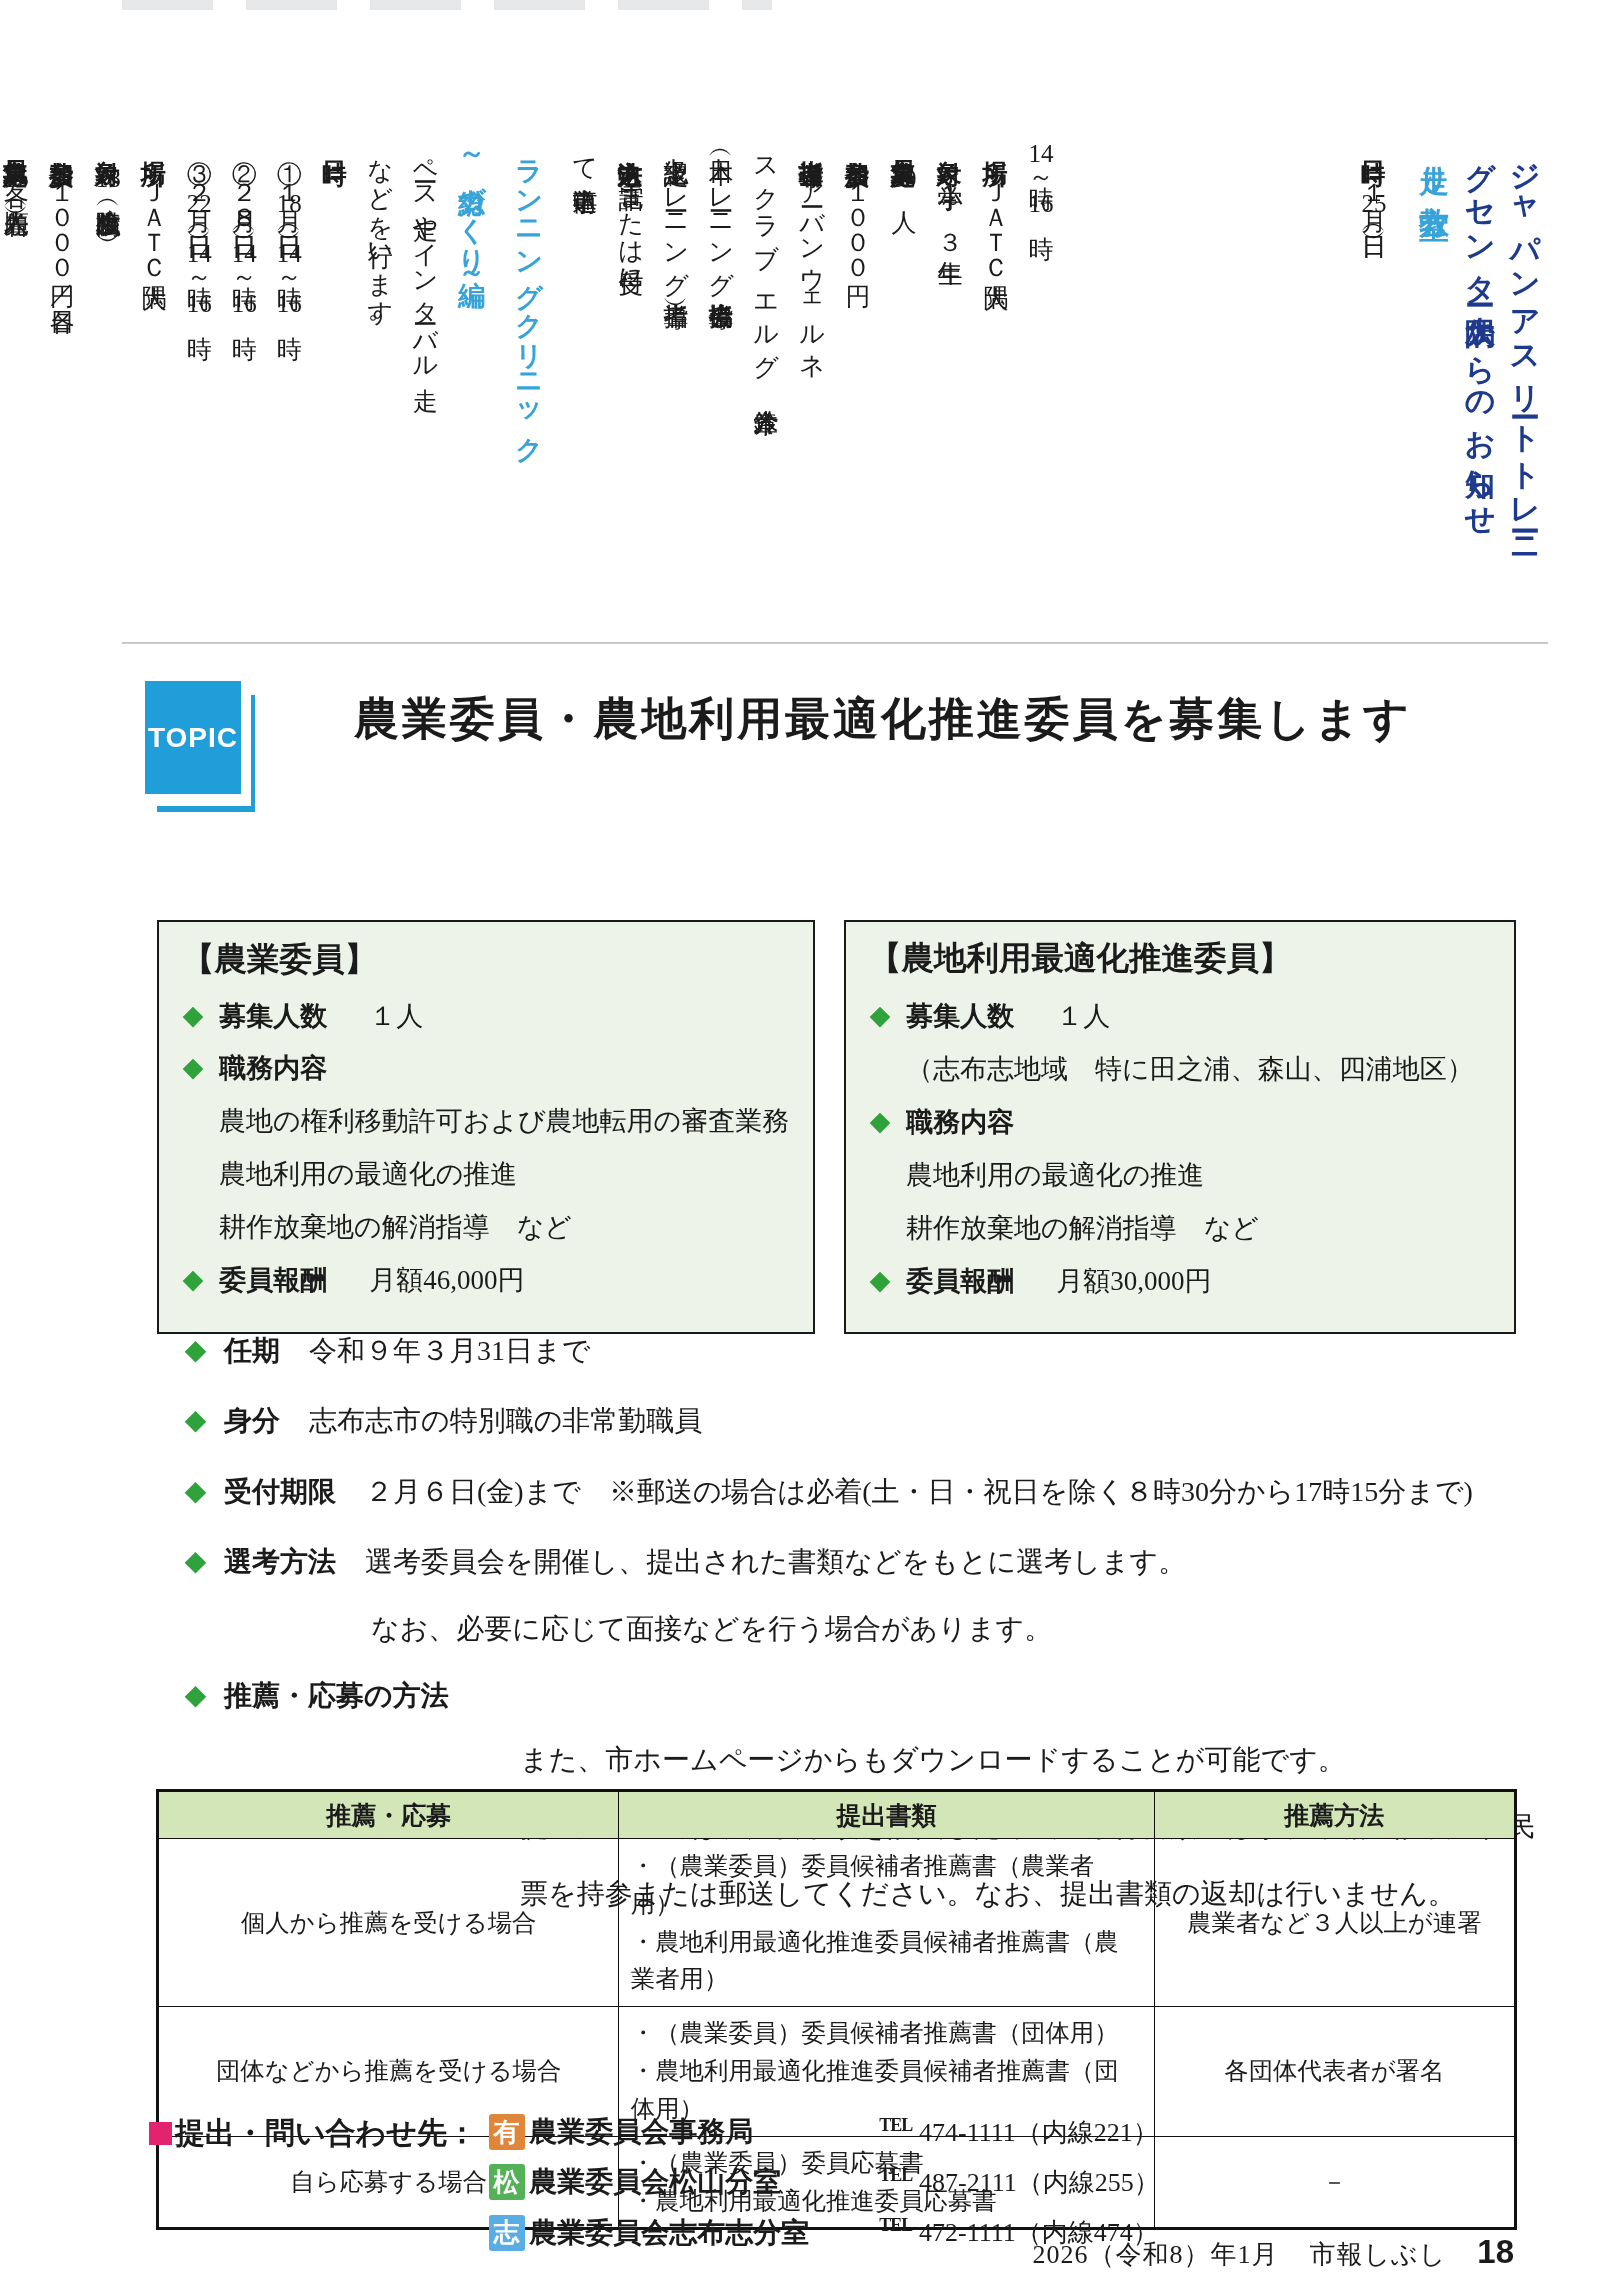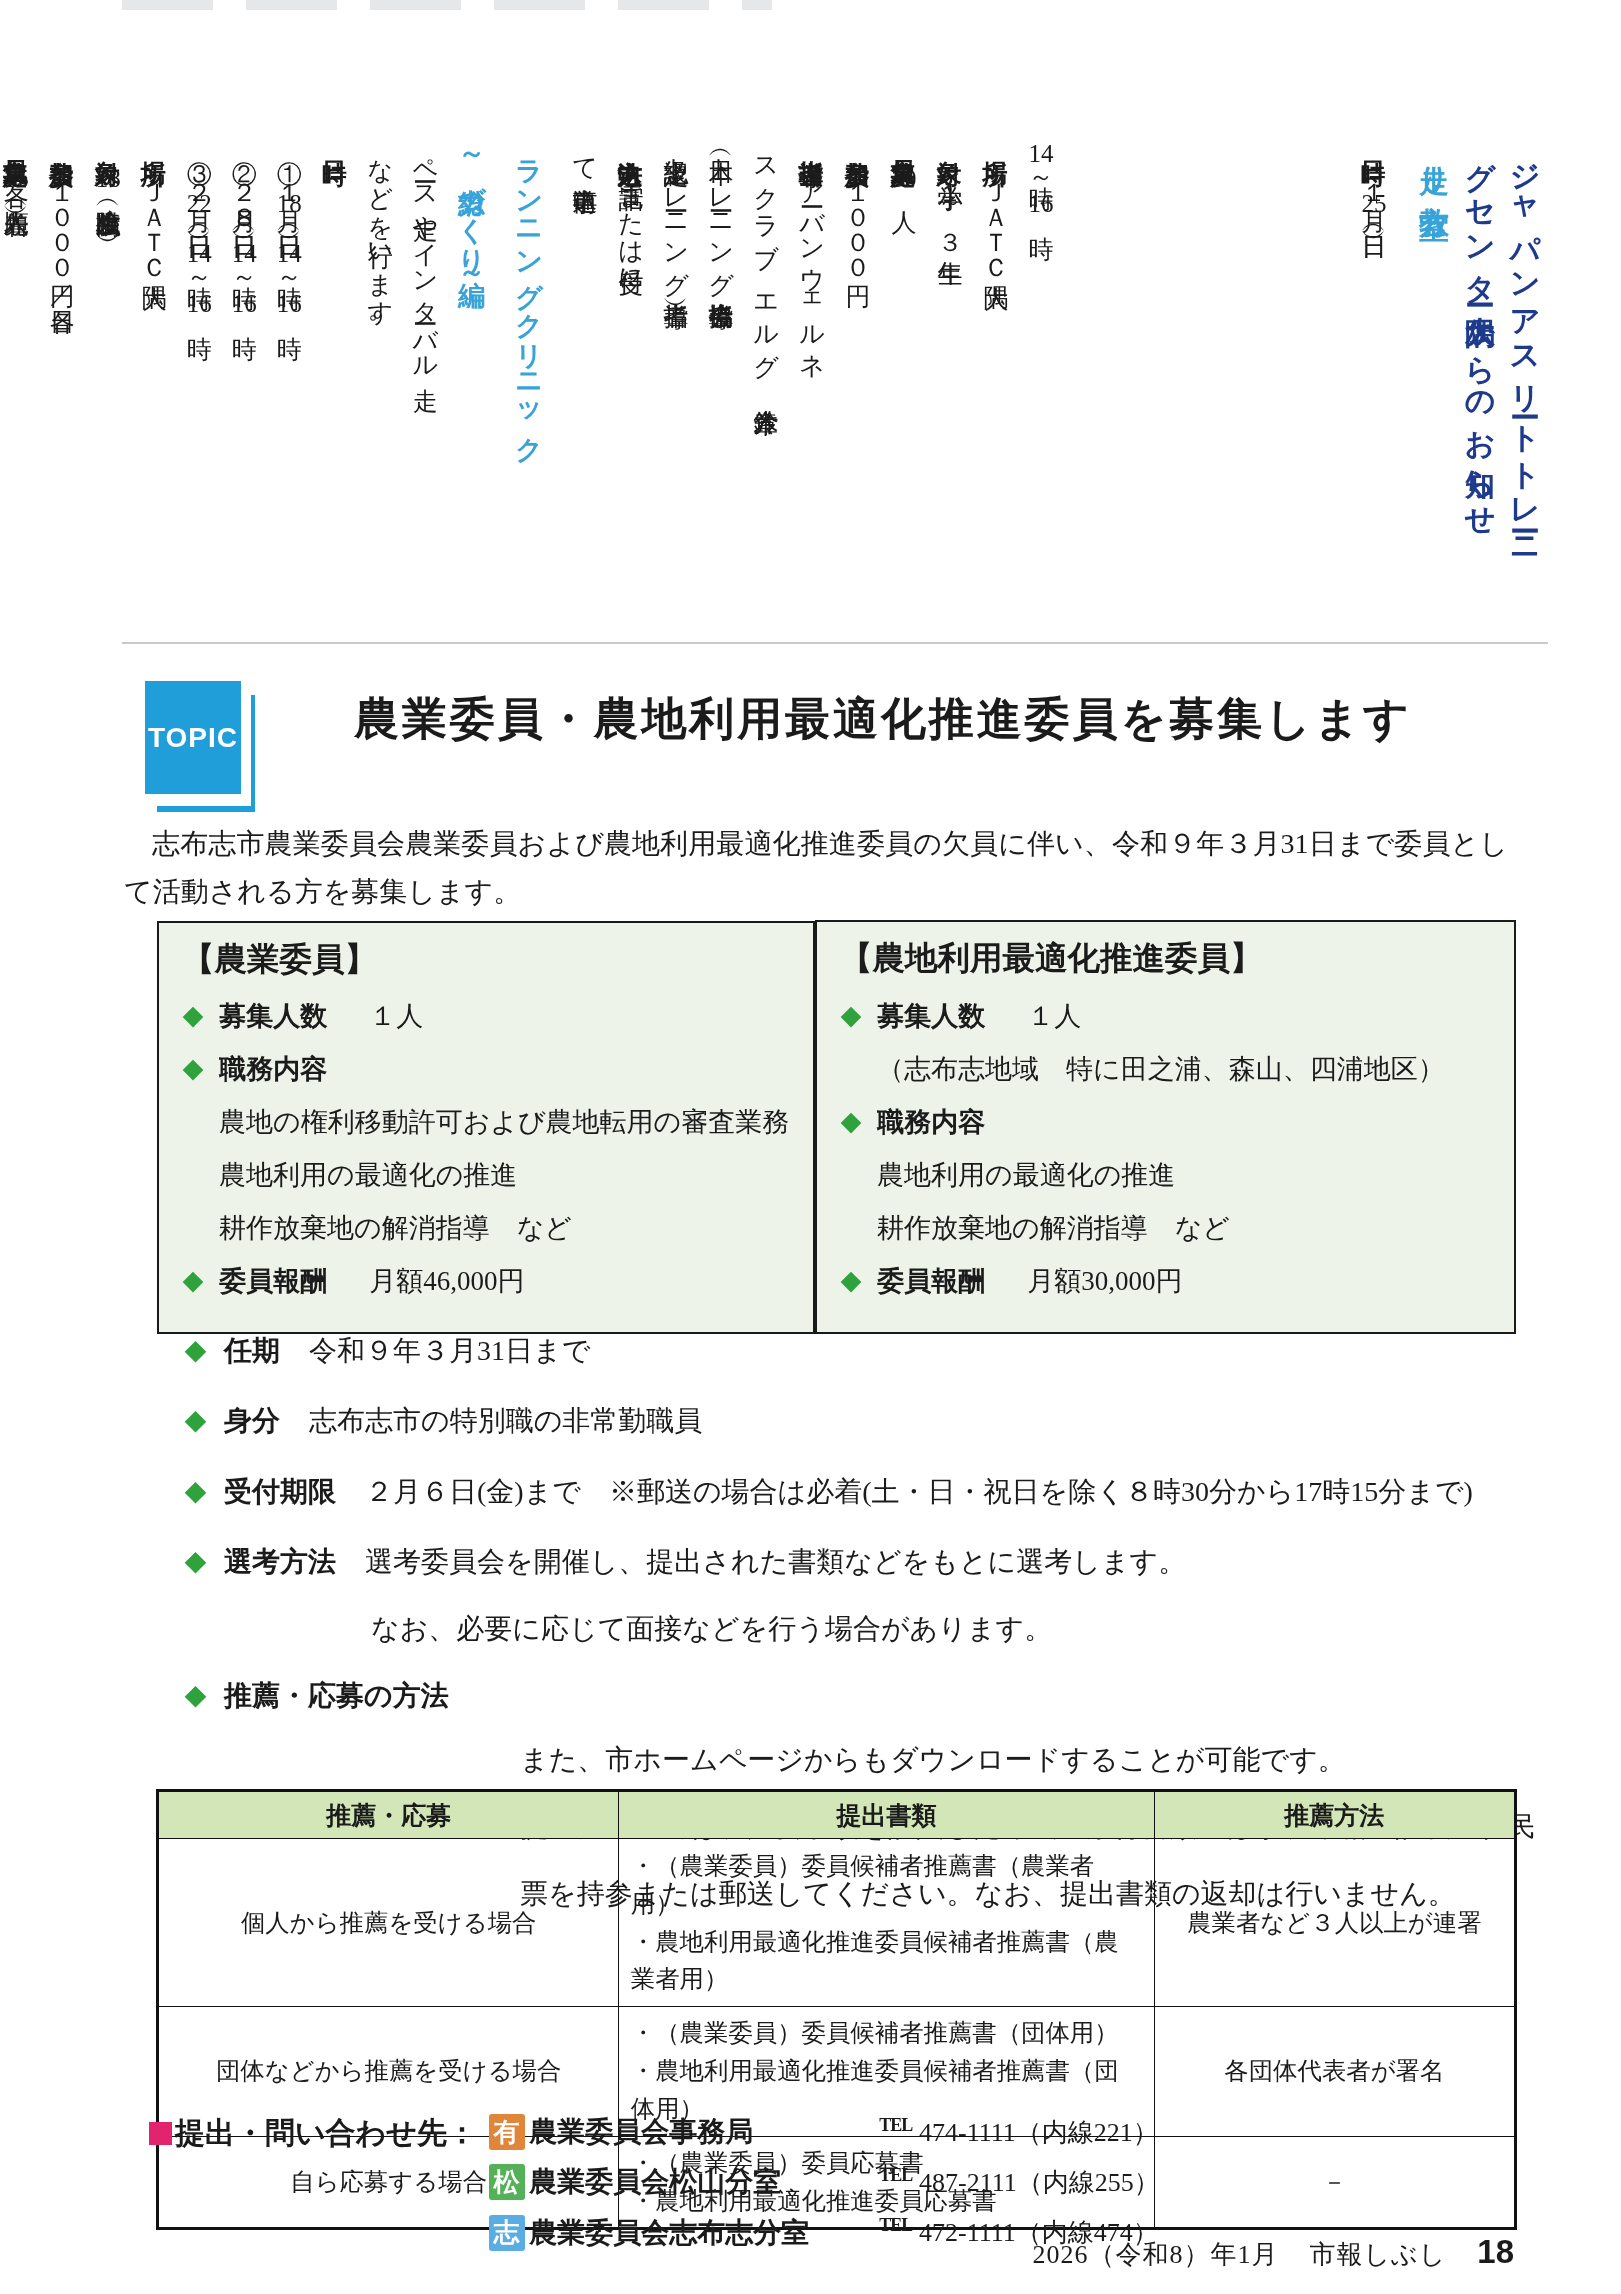--- a/index.html
+++ b/index.html
@@ -36,21 +36,21 @@
   .topic-badge::after{content:"";position:absolute;left:12.4px;top:14.3px;width:94px;height:111px;
                border-right:4.8px solid #1f9ed9;border-bottom:6.7px solid #1f9ed9;}
   .topic-title{margin:0 0 0 113px;font-family:"Liberation Sans",sans-serif;font-weight:bold;
                font-size:45px;letter-spacing:2.9px;white-space:nowrap;}
 
   
   .intro{position:absolute;left:124px;top:820px;width:1384px;font-size:28px;
          line-height:1.72;text-align:justify;margin:0;}
 
   
-  .boxes{position:absolute;left:157px;top:920px;width:1359px;display:flex;align-items:flex-end;}
+  .boxes{position:absolute;left:157px;top:920px;width:1359px;display:flex;gap:29px;align-items:center;}
   .gbox{box-sizing:border-box;border:2.9px solid #1a1a1a;background:#edf3e9;padding:11.5px 23px 17px;}
   .gbox-left{width:658px;}
   .gbox-right{flex:1;}
   .gtitle{font-family:"Liberation Sans",sans-serif;font-weight:bold;font-size:32.5px;margin:3.8px 0 5.7px;}
   .grow{display:flex;align-items:baseline;font-size:27px;margin:16.3px 0;}
   .gd{color:#2fa23c;font-size:22px;margin-right:15.3px;font-family:"Liberation Sans",sans-serif;}
   .glabel{font-family:"Liberation Sans",sans-serif;font-weight:bold;margin-right:42px;white-space:nowrap;}
   .gline{margin:17px 0 17px 37px;font-size:27px;}
 
   
@@ -139,21 +139,20 @@
     </div>
   </section>
 
   <div class="topic-row">
     <div class="topic-badge">
       <span>TOPIC</span>
     </div>
     <h1 class="topic-title">農業委員・農地利用最適化推進委員を募集します</h1>
   </div>
 
-  <p class="intro">　志布志市農業委員会農業委員および農地利用最適化推進委員の欠員に伴い、令和９年３月31日まで委員として活動される方を募集します。</p>
 
   <div class="boxes">
 
     <div class="gbox gbox-left">
       <h2 class="gtitle">【農業委員】</h2>
       <div class="grow">
         <span class="gd">◆</span>
         <span class="glabel">募集人数</span>
         <span>１人</span>
       </div>

